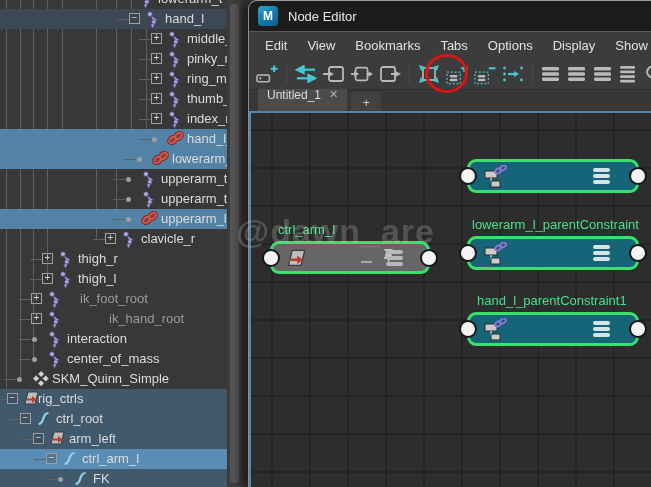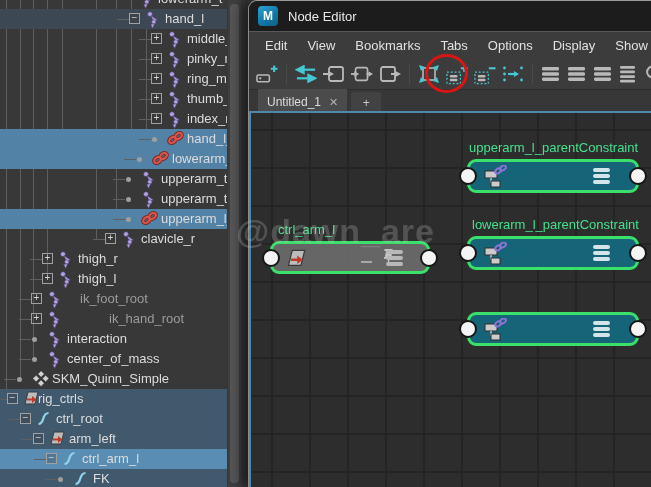--- a/index.html
+++ b/index.html
@@ -34,21 +34,21 @@
     background:linear-gradient(145deg,#2ea3d6 0%,#1179a8 55%,#0d5f86 100%);
     color:#fff;font-weight:bold;font-size:12px;display:flex;align-items:center;justify-content:center;}
   #win-title{color:#e8e8e8;font-size:13px;}
   #menubar{height:27px;background:#3c3c3c;border-top:1px solid #585858;display:flex;align-items:center;padding-left:6px;}
   .menu-item{color:#e0e0e0;font-size:13px;padding:0 10px;}
   #toolbar{height:30px;background:#3c3c3c;display:flex;align-items:center;padding-left:4px;position:relative;}
   .tb-icon{width:22px;height:20px;margin:0 3px;display:flex;align-items:center;justify-content:center;}
   .tb-sep{width:1px;height:20px;background:#2b2b2b;border-right:1px solid #4a4a4a;margin:0 5px;}
   #red-circle{position:absolute;left:176px;top:-5px;width:37px;height:33px;border:3px solid #d81616;border-radius:50%;z-index:12;}
   #tabbar{height:23px;background:#373737;border-top:1px solid #2e2e2e;display:flex;align-items:flex-end;}
-  #tab-active{height:21px;background:#4b4b4b;color:#dcdcdc;font-size:12px;display:flex;align-items:flex-end;
+  #tab-active{height:21px;background:#4b4b4b;color:#dcdcdc;font-size:12px;display:flex;align-items:flex-start;
     padding:4px 9px;margin-left:9px;border-radius:3px 3px 0 0;}
   #tab-close{margin-left:8px;color:#b4b4b4;font-size:11px;}
   #tab-add{height:21px;width:30px;background:#424242;color:#c8c8c8;font-size:12px;display:flex;align-items:center;justify-content:center;
     margin-left:4px;border-radius:3px 3px 0 0;}
   #graph{position:absolute;left:0;top:110px;right:0;bottom:0;background:#2d2d2d;overflow:hidden;
     border-top:2px solid #4f87ad;border-left:2px solid #4f87ad;
     background-image:linear-gradient(#242424 2px,transparent 2px),linear-gradient(90deg,#242424 2px,transparent 2px);
     background-size:38px 38px;background-position:20px 16px;}
   .gnode{position:absolute;box-sizing:border-box;border:3px solid #3be06b;border-radius:9px;}
   .gnode.teal{background:#156477;}
@@ -537,21 +537,20 @@
       </div>
     </div>
   <div id="tabbar">
     <div id="tab-active">
       <span>Untitled_1</span>
       <span id="tab-close">✕</span>
     </div>
     <div id="tab-add">+</div>
   </div>
   <div id="graph">
-      <div class="gnode-title" style="left: 218px; top: 27px;">upperarm_l_parentConstraint</div>
       <div class="gnode teal" style="left: 216px; top: 46px; width: 172px; height: 34px;">
         <div class="port" style="left: -11px; top: 50%; margin-top: -9px;"></div>
         <div class="port" style="right: -11px; top: 50%; margin-top: -9px;"></div>
         <span class="nicon" style="left: 12px; top: 3px;"><svg width="27" height="24" viewBox="0 0 27 24" xmlns="http://www.w3.org/2000/svg">
             <rect x="3" y="6" width="12" height="7" fill="#cbcbcb" stroke="#2c2c2c"></rect>
     <path d="M9 13v4h2" stroke="#cbcbcb" stroke-width="1.4" fill="none"></path>
     <rect x="9" y="16" width="9" height="6" fill="#cbcbcb" stroke="#2c2c2c"></rect>
     <g fill="none" stroke="#8e74d8" stroke-width="2">
     <ellipse cx="16" cy="6" rx="3.1" ry="2.2" transform="rotate(-35 16 6)"></ellipse>
     <ellipse cx="21" cy="3" rx="3.1" ry="2.2" transform="rotate(-35 21 3)"></ellipse>
@@ -604,20 +603,21 @@
             </g>
           </svg></span>
         <span class="nicon" style="right: 24px; top: 4px;"><svg width="20" height="20" viewBox="0 0 20 20" xmlns="http://www.w3.org/2000/svg">
             <g fill="#d4e4e8">
               <rect x="1" y="2" width="17" height="4" rx="2"></rect>
               <rect x="1" y="8" width="17" height="4" rx="2"></rect>
               <rect x="1" y="14" width="17" height="4" rx="2"></rect>
             </g>
           </svg></span>
       </div>
+      <div class="gnode-title" style="left: 226px; top: 180px;">hand_l_parentConstraint1</div>
       <div class="gnode teal" style="left: 216px; top: 199px; width: 172px; height: 34px;">
         <div class="port" style="left: -11px; top: 50%; margin-top: -9px;"></div>
         <div class="port" style="right: -11px; top: 50%; margin-top: -9px;"></div>
         <span class="nicon" style="left: 12px; top: 3px;"><svg width="27" height="24" viewBox="0 0 27 24" xmlns="http://www.w3.org/2000/svg">
             <rect x="3" y="6" width="12" height="7" fill="#cbcbcb" stroke="#2c2c2c"></rect>
     <path d="M9 13v4h2" stroke="#cbcbcb" stroke-width="1.4" fill="none"></path>
     <rect x="9" y="16" width="9" height="6" fill="#cbcbcb" stroke="#2c2c2c"></rect>
     <g fill="none" stroke="#8e74d8" stroke-width="2">
     <ellipse cx="16" cy="6" rx="3.1" ry="2.2" transform="rotate(-35 16 6)"></ellipse>
     <ellipse cx="21" cy="3" rx="3.1" ry="2.2" transform="rotate(-35 21 3)"></ellipse>

